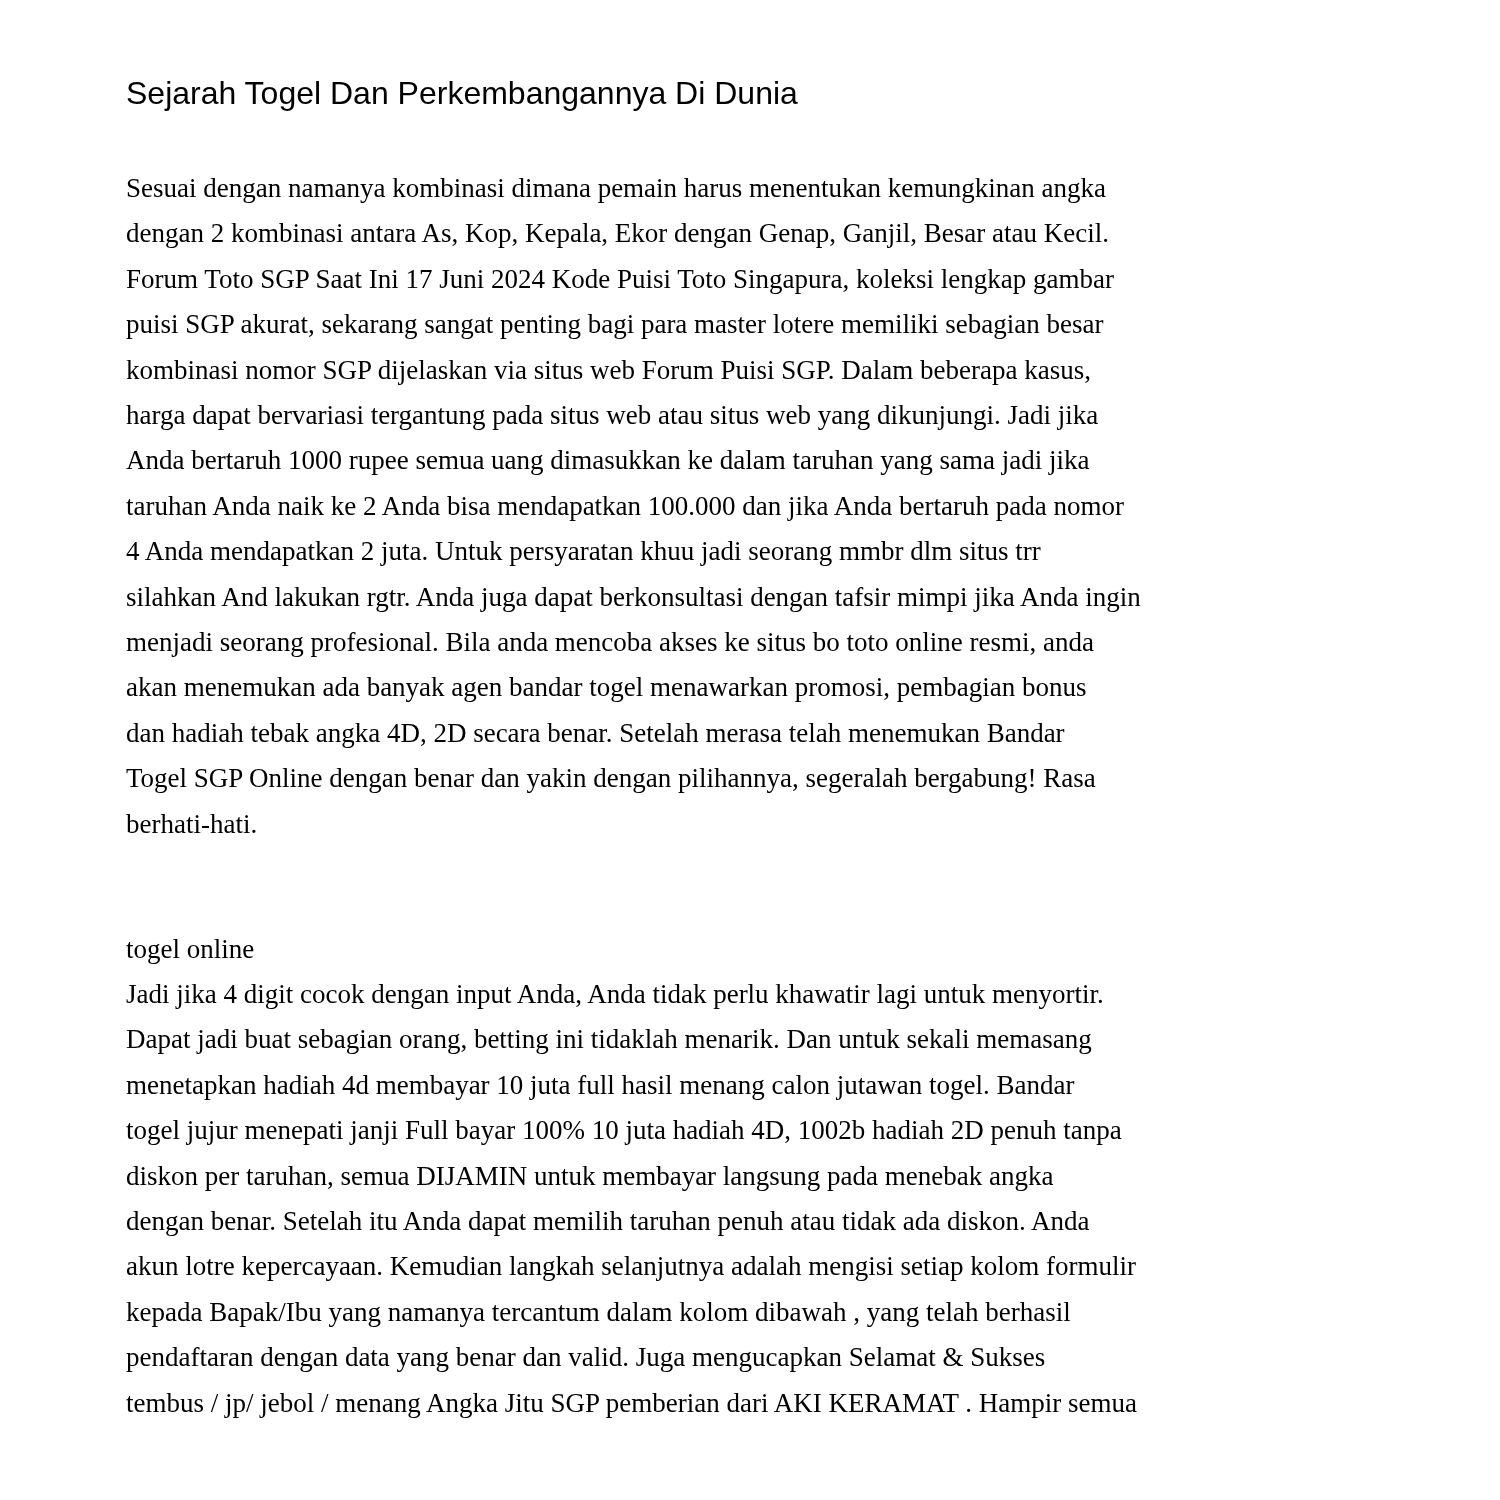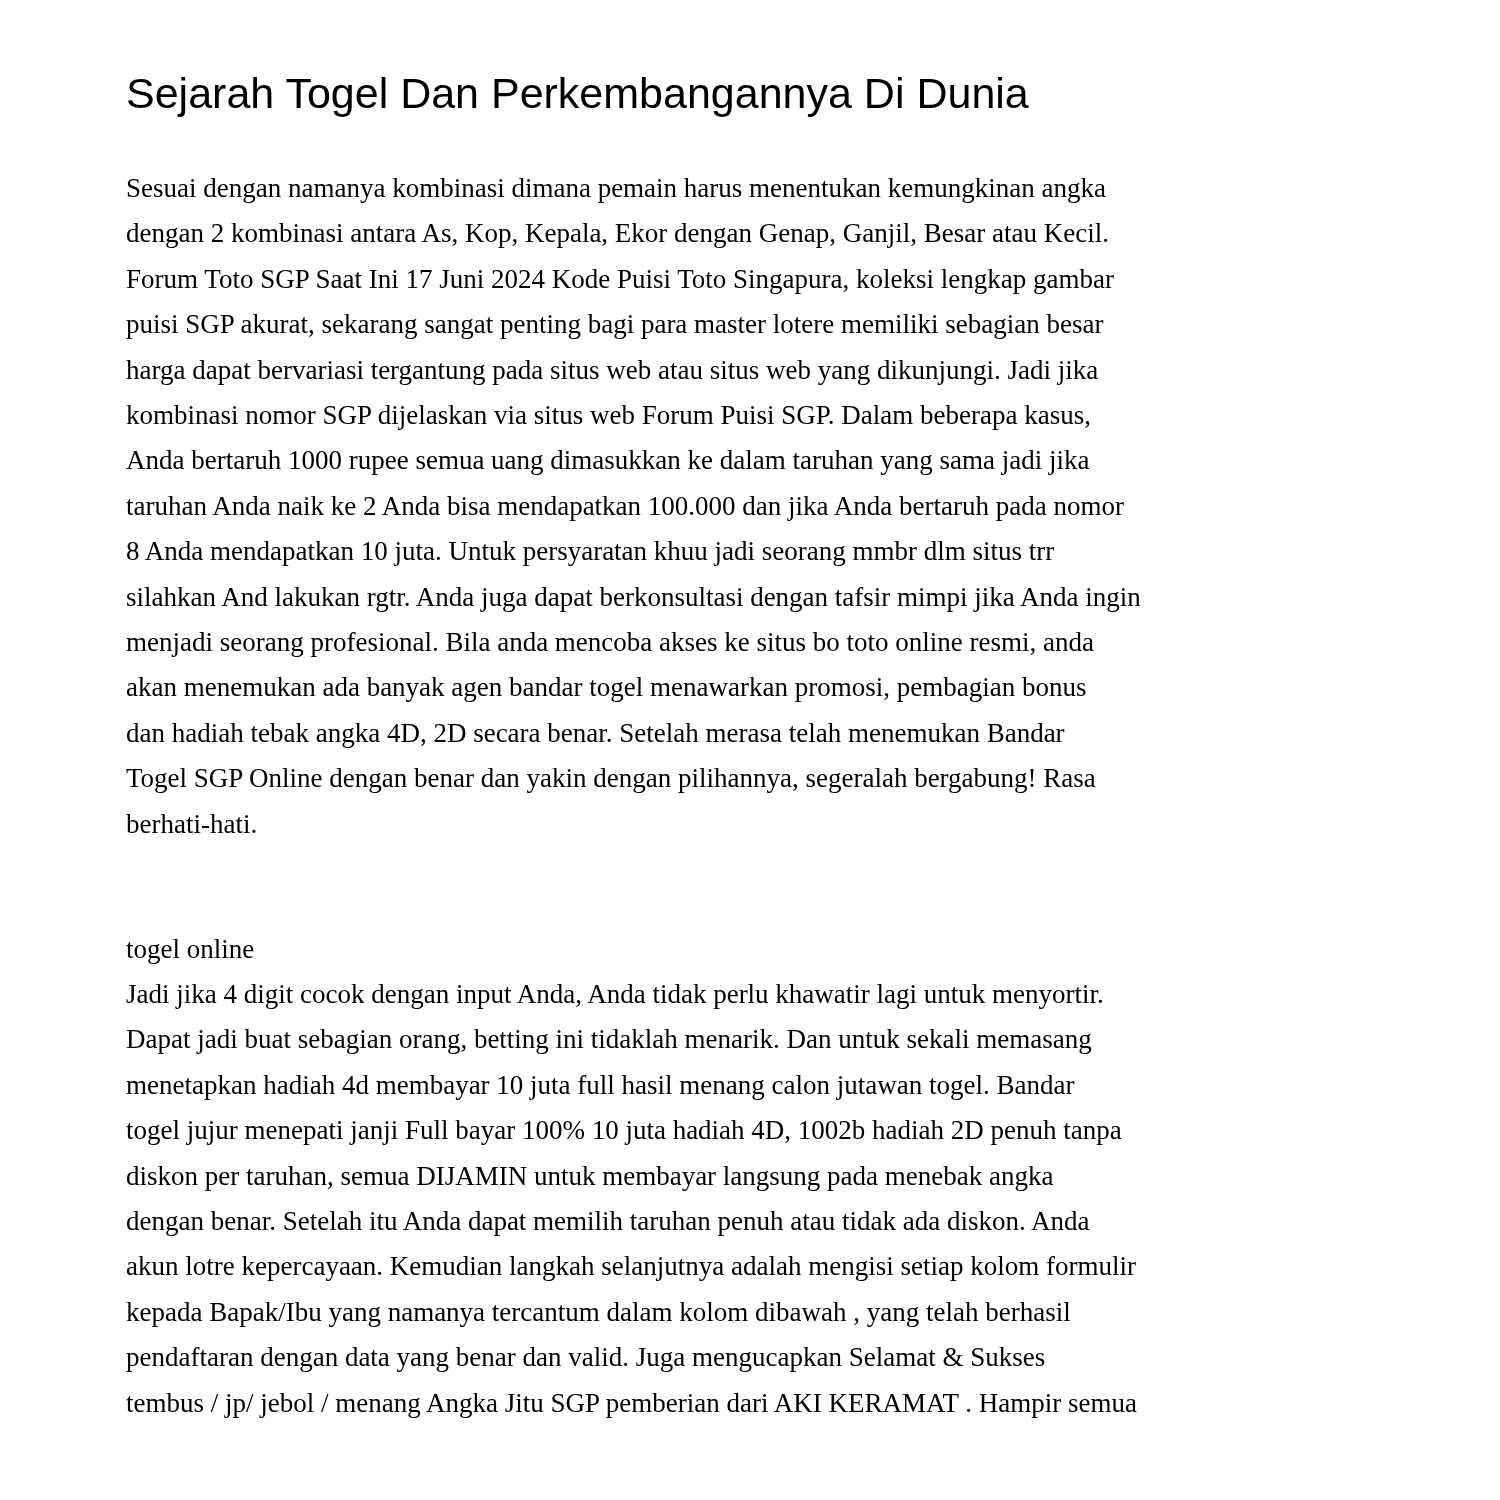--- a/index.html
+++ b/index.html
@@ -19,21 +19,21 @@
       position: absolute;
       left: 126px;
       top: 0;
       width: 1250px;
     }
     .doc-title {
       position: absolute;
       top: 66px;
       left: 0;
       margin: 0;
-      font-size: 43px;
+      font-size: 32px;
       font-weight: normal;
       line-height: 54px;
       white-space: nowrap;
       letter-spacing: 0;
     }
     .para {
       position: absolute;
       left: 0;
       margin: 0;
       font-size: 27px;
@@ -52,25 +52,25 @@
 <body>
 
 <div class="page">
   <h1 class="doc-title">Sejarah Togel Dan Perkembangannya Di Dunia</h1>
 
   <p class="para" id="para-1">
     <span class="line">Sesuai dengan namanya kombinasi dimana pemain harus menentukan kemungkinan angka</span>
     <span class="line">dengan 2 kombinasi antara As, Kop, Kepala, Ekor dengan Genap, Ganjil, Besar atau Kecil.</span>
     <span class="line">Forum Toto SGP Saat Ini 17 Juni 2024 Kode Puisi Toto Singapura, koleksi lengkap gambar</span>
     <span class="line">puisi SGP akurat, sekarang sangat penting bagi para master lotere memiliki sebagian besar</span>
+    <span class="line">kombinasi nomor SGP dijelaskan via situs web Forum Puisi SGP. Dalam beberapa kasus,</span>
     <span class="line">harga dapat bervariasi tergantung pada situs web atau situs web yang dikunjungi. Jadi jika</span>
-    <span class="line">kombinasi nomor SGP dijelaskan via situs web Forum Puisi SGP. Dalam beberapa kasus,</span>
     <span class="line">Anda bertaruh 1000 rupee semua uang dimasukkan ke dalam taruhan yang sama jadi jika</span>
     <span class="line">taruhan Anda naik ke 2 Anda bisa mendapatkan 100.000 dan jika Anda bertaruh pada nomor</span>
-    <span class="line">8 Anda mendapatkan 10 juta. Untuk persyaratan khuu jadi seorang mmbr dlm situs trr</span>
+    <span class="line">4 Anda mendapatkan 2 juta. Untuk persyaratan khuu jadi seorang mmbr dlm situs trr</span>
     <span class="line">silahkan And lakukan rgtr. Anda juga dapat berkonsultasi dengan tafsir mimpi jika Anda ingin</span>
     <span class="line">menjadi seorang profesional. Bila anda mencoba akses ke situs bo toto online resmi, anda</span>
     <span class="line">akan menemukan ada banyak agen bandar togel menawarkan promosi, pembagian bonus</span>
     <span class="line">dan hadiah tebak angka 4D, 2D secara benar. Setelah merasa telah menemukan Bandar</span>
     <span class="line">Togel SGP Online dengan benar dan yakin dengan pilihannya, segeralah bergabung! Rasa</span>
     <span class="line">berhati-hati.</span>
   </p>
 
   <p class="para" id="subheading">
     <span class="line">togel online</span>

